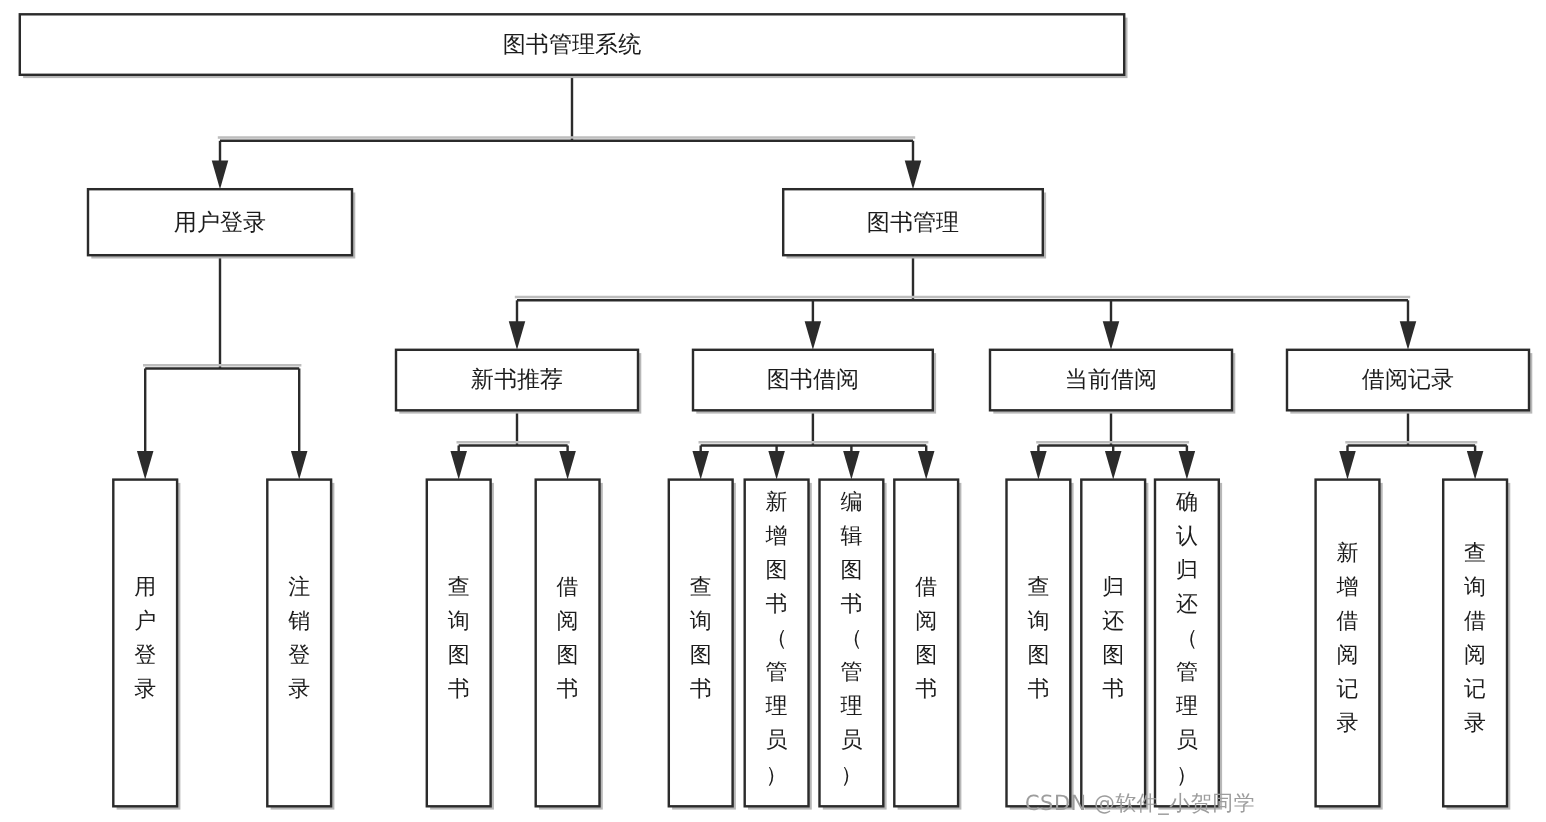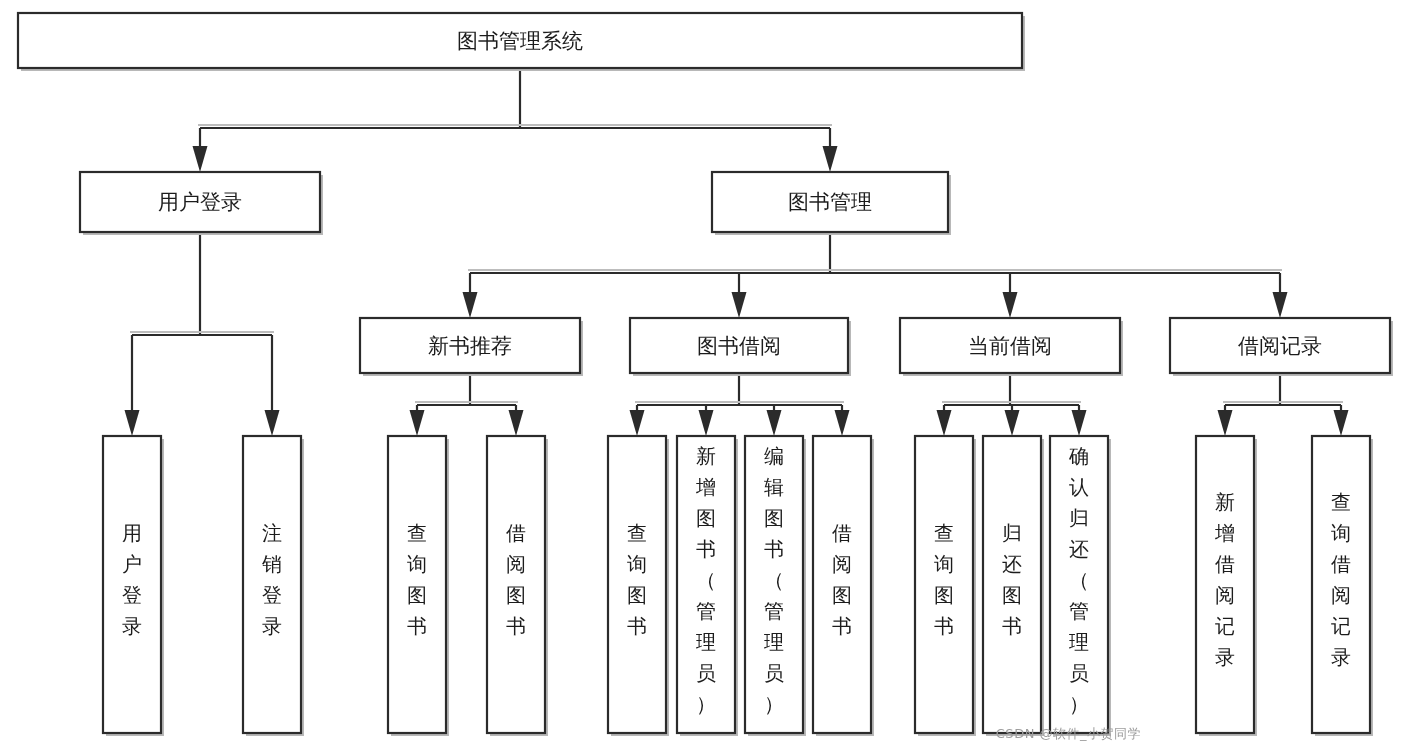--- a/index.html
+++ b/index.html
@@ -61,21 +61,21 @@
     fill: #1c1c1c;
     font-family: "DejaVu Sans", "Liberation Sans", sans-serif;
     font-size: 20px;
     text-anchor: middle;
   }
   .watermark {
     position: absolute;
     right: 14px;
     bottom: 4px;
     font-family: "DejaVu Sans", "Liberation Sans", sans-serif;
-    font-size: 13px;
+    font-size: 19px;
     color: #9d9d9d;
     letter-spacing: 0.5px;
     white-space: nowrap;
     user-select: none;
   }
 </style>
 </head>
 <body>
 
 <div id="diagram-root">

